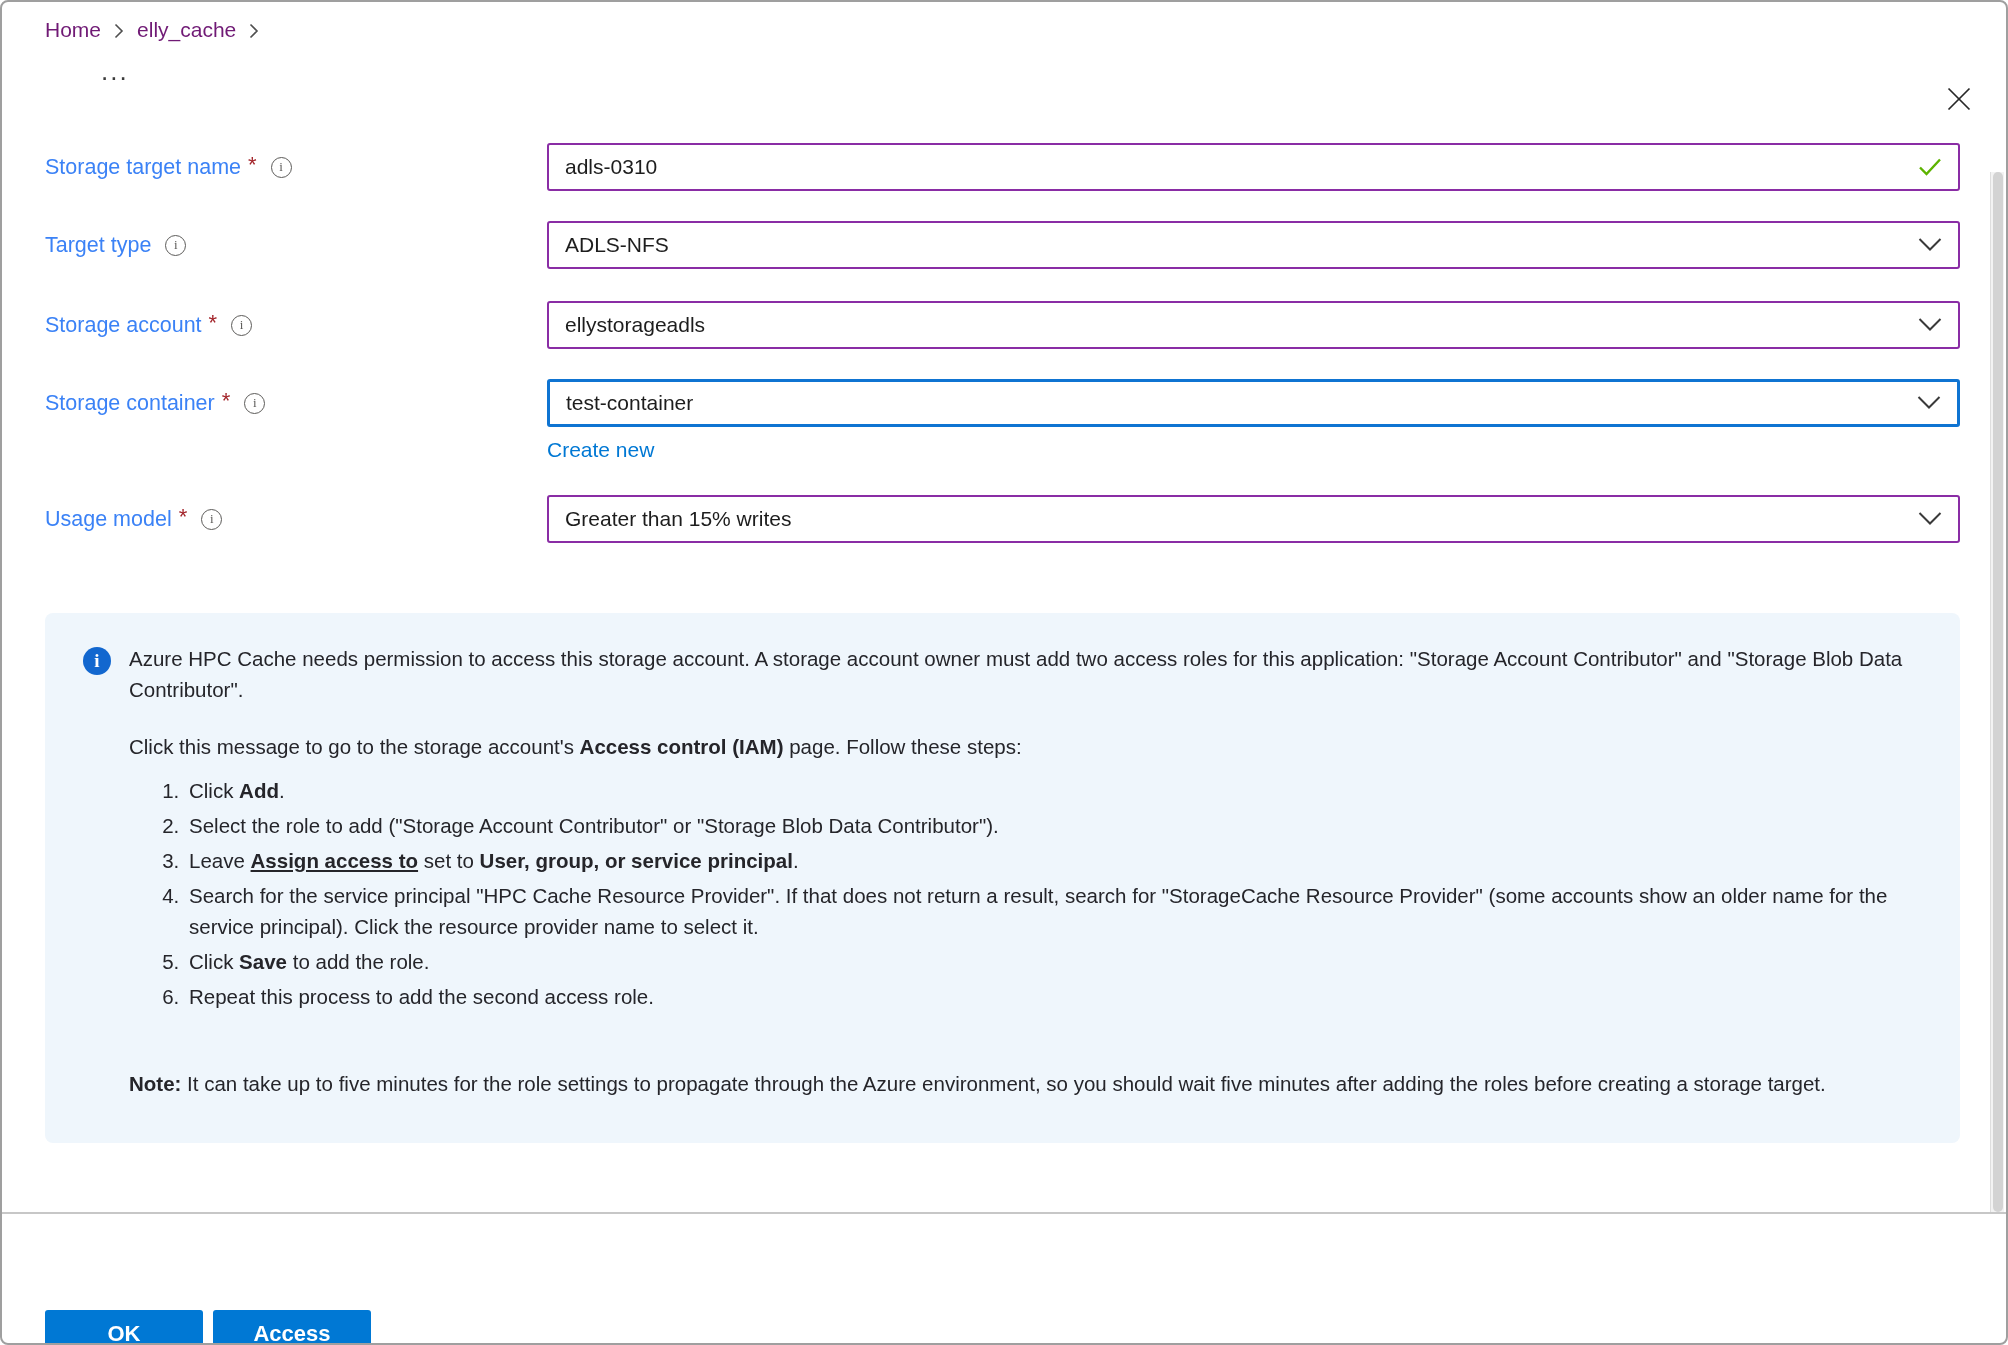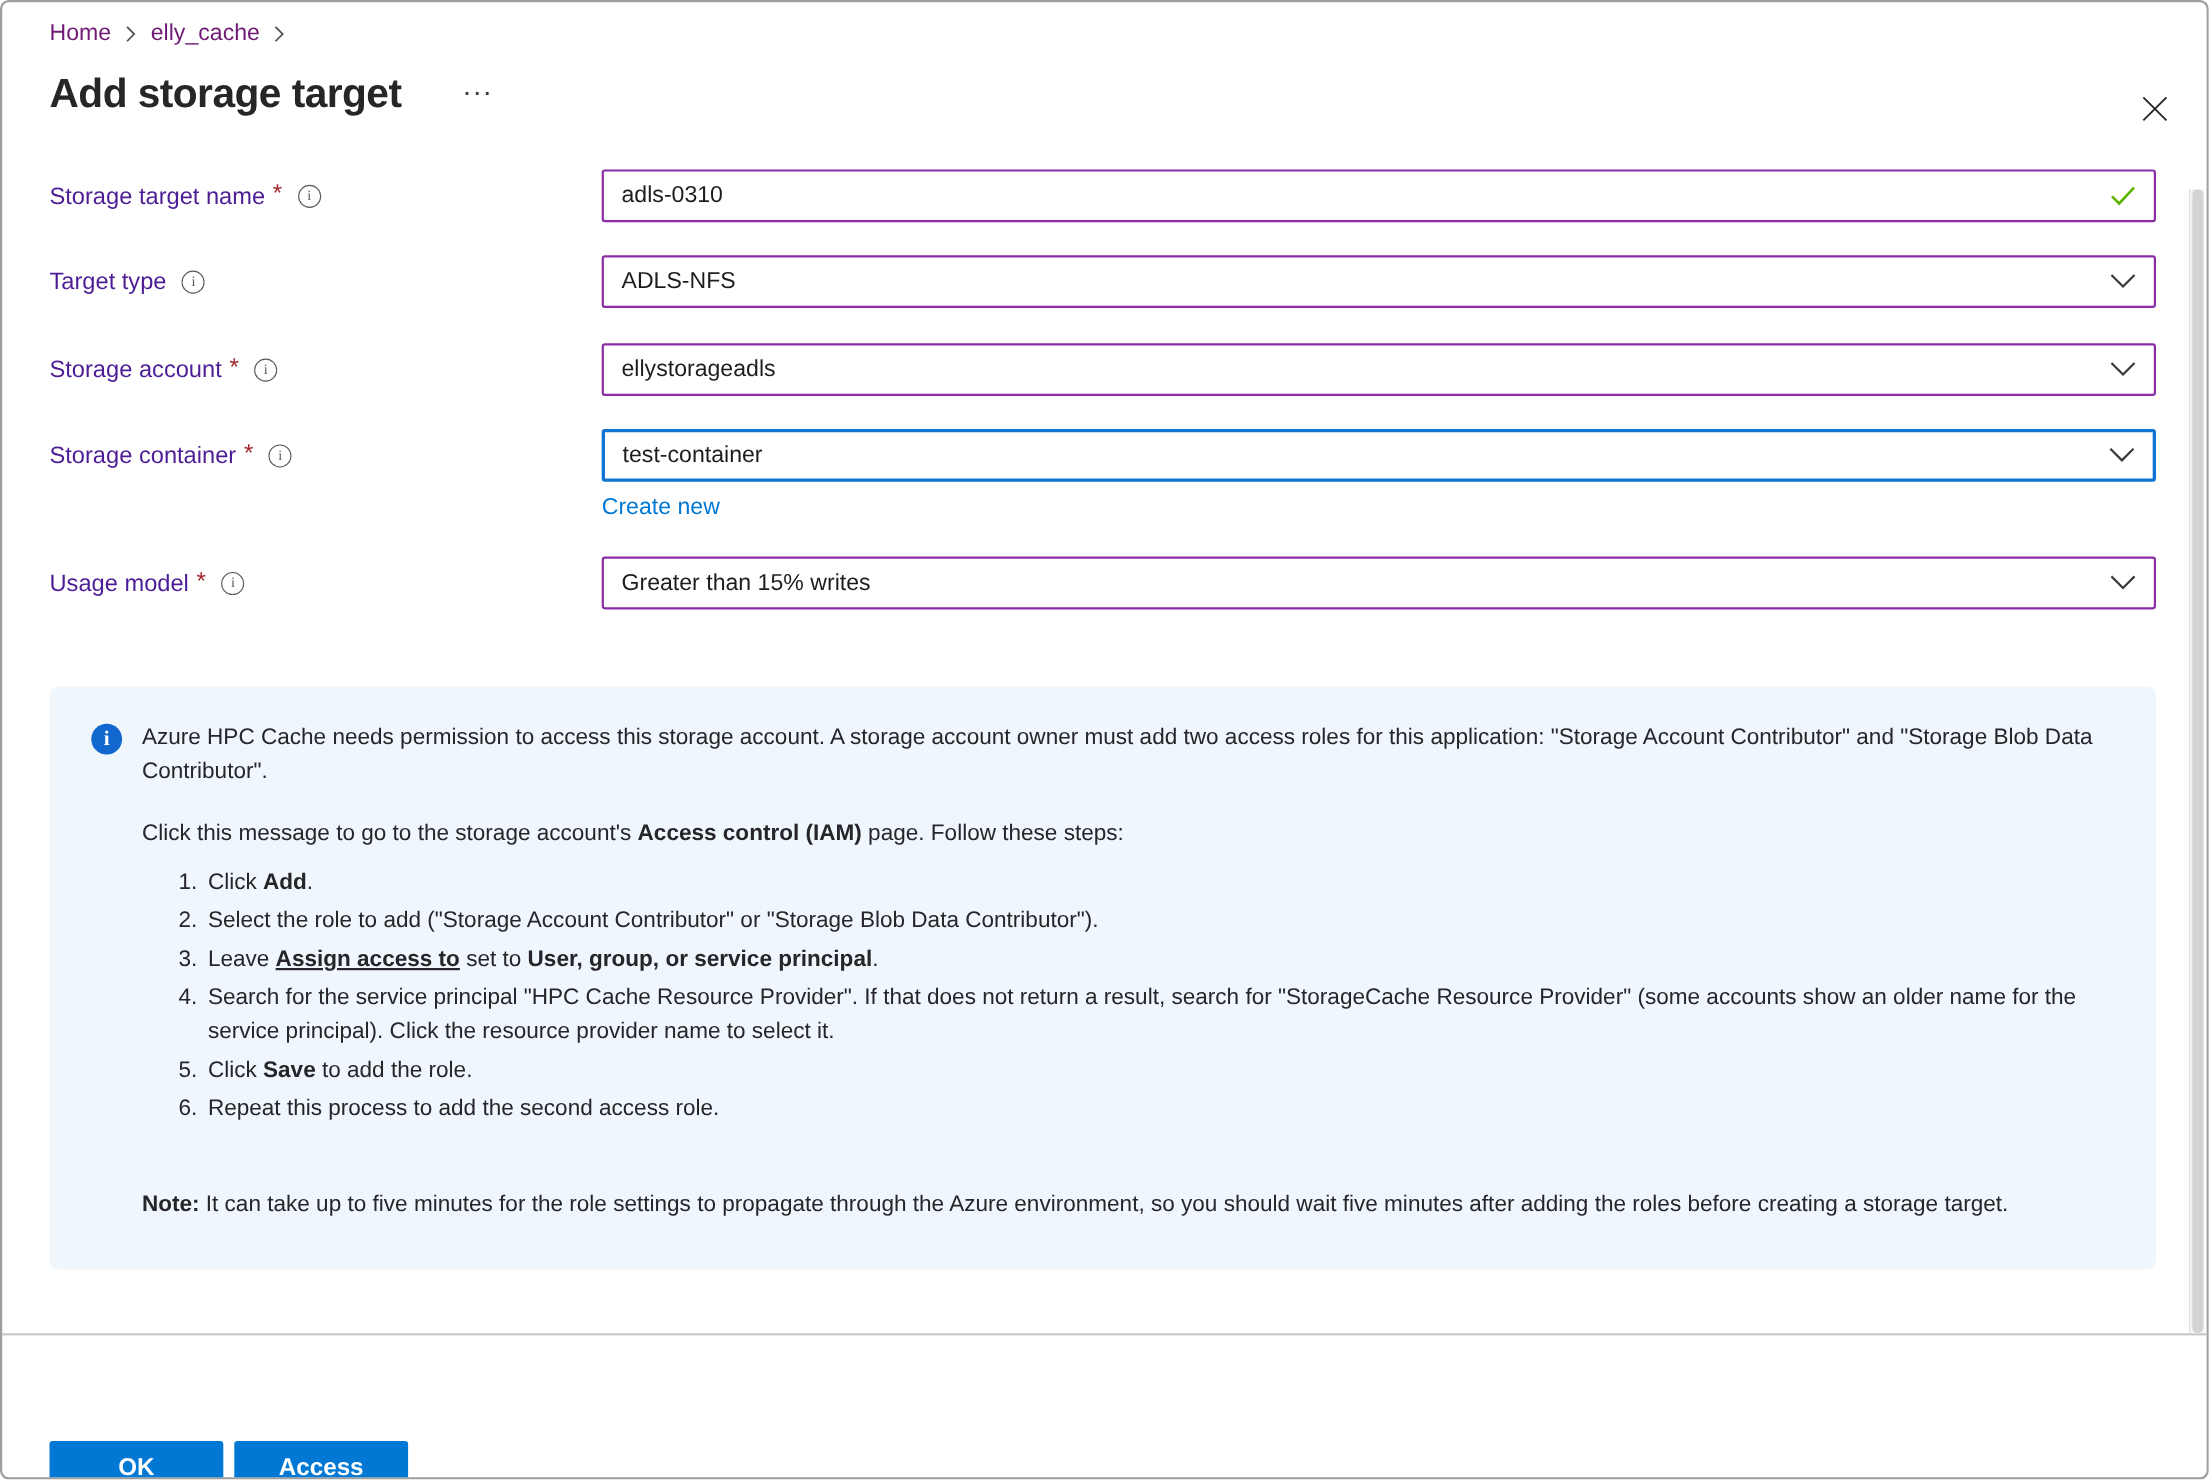--- a/index.html
+++ b/index.html
@@ -72,21 +72,21 @@
   .row-gap-2 { margin-top: 32px; }
   .row-gap-3 { margin-top: 30px; }
   .row-gap-4 { margin-top: 33px; }
   .label-wrap {
     width: 502px;
     min-height: 48px;
     display: flex;
     align-items: center;
     flex-shrink: 0;
   }
-  .field-label { font-size: 21.5px; color: #4c1d95; }
+  .field-label { font-size: 21.5px; color: #3b82f6; }
   .req-star {
     color: #a4262c;
     font-size: 22px;
     margin-left: 7px;
     transform: translateY(-2px);
   }
   .info-hint {
     width: 21px; height: 21px;
     border: 1.4px solid #5c5b59;
     border-radius: 50%;
@@ -240,21 +240,20 @@
     </span>
     <a>elly_cache</a>
     <span class="crumb-sep">
       <svg width="10" height="16" viewBox="0 0 10 16">
           <polyline points="1.5,1.5 8,8 1.5,14.5" fill="none" stroke="#4f4f4f" stroke-width="1.6"></polyline>
         </svg>
     </span>
   </nav>
 
   <div class="header">
-    <h1 class="page-title">Add storage target</h1>
     <span class="more-dots">...</span>
   </div>
   <span class="close-btn">
     <svg width="26" height="26" viewBox="0 0 26 26">
         <line x1="2.5" y1="2.5" x2="23.5" y2="23.5" stroke="#272727" stroke-width="1.7"></line>
         <line x1="23.5" y1="2.5" x2="2.5" y2="23.5" stroke="#272727" stroke-width="1.7"></line>
       </svg>
   </span>
 
   <div class="form">

